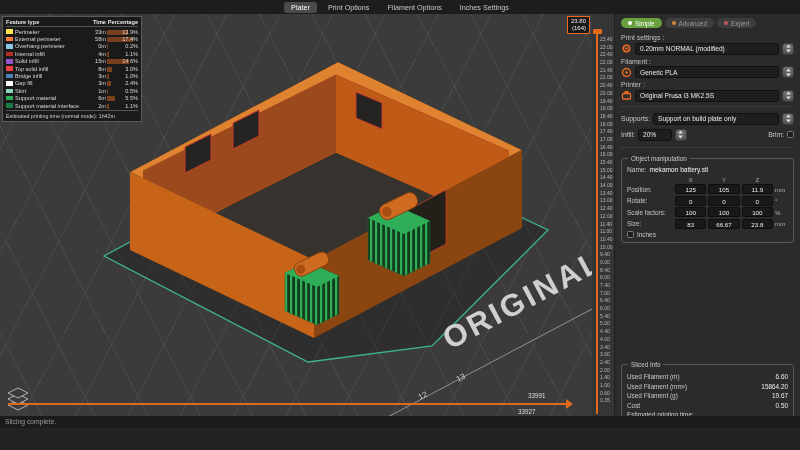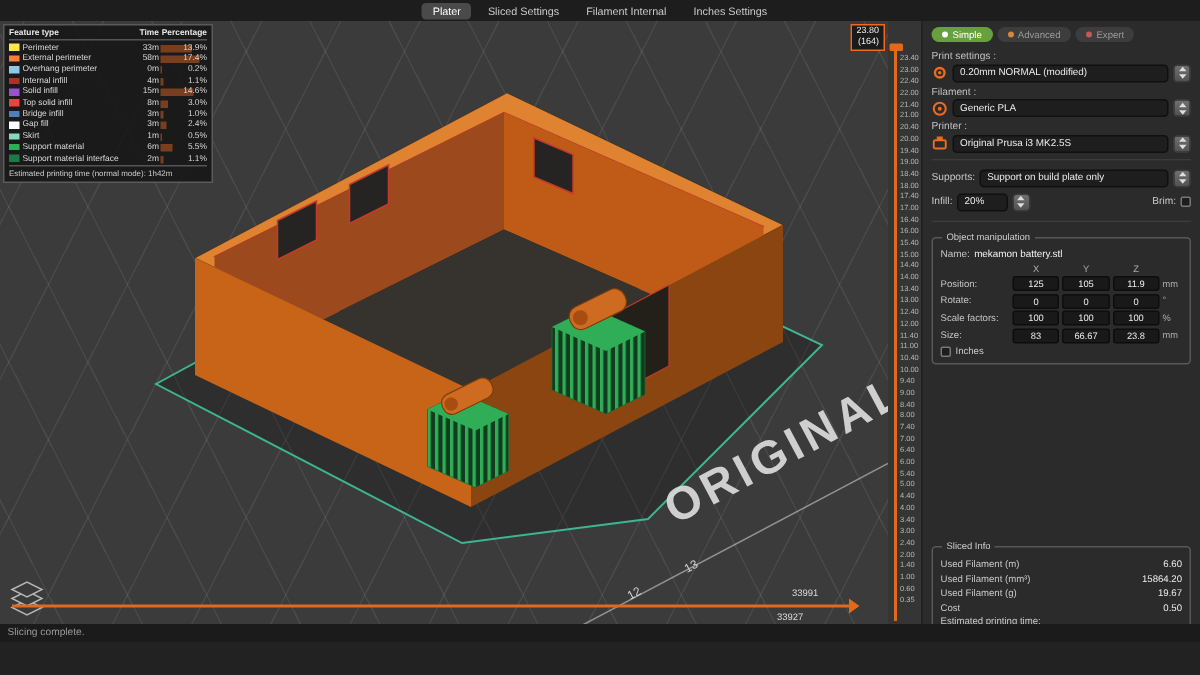--- a/index.html
+++ b/index.html
@@ -96,23 +96,23 @@
 </style>
 </head>
 <body>
 
 <div class="app">
 
   <div class="tabbar">
 
       <div class="tab active">Plater</div>
 
-      <div class="tab">Sliced Settings</div>
-
-      <div class="tab">Filament Internal</div>
+      <div class="tab">Print Options</div>
+
+      <div class="tab">Filament Options</div>
 
       <div class="tab">Inches Settings</div>
     </div>
 
   <div class="viewport">
 
     <svg class="scene" width="592" height="424" viewBox="0 0 592 424">
       <defs>
         <pattern id="sup" width="5" height="5" patternUnits="userSpaceOnUse">
           <rect width="5" height="5" fill="#123c1e"></rect>

